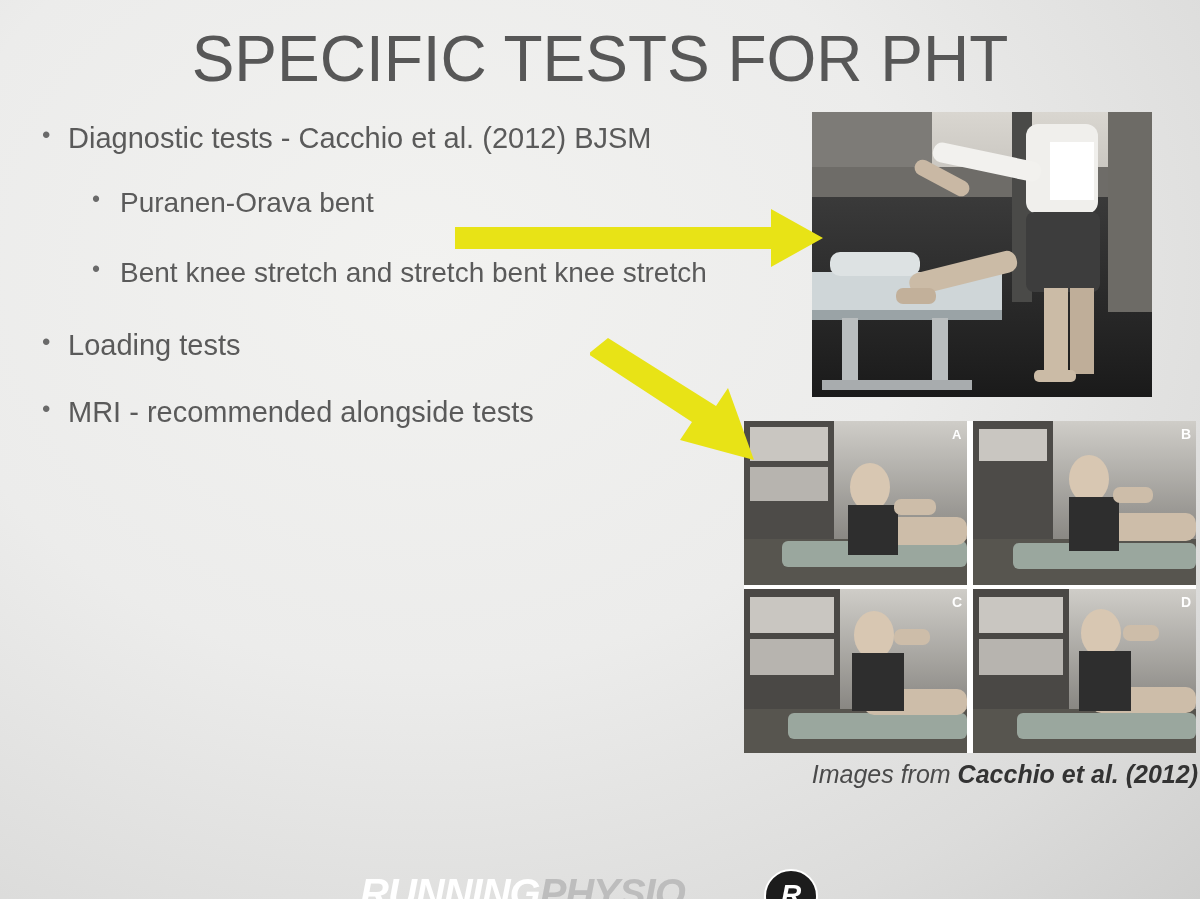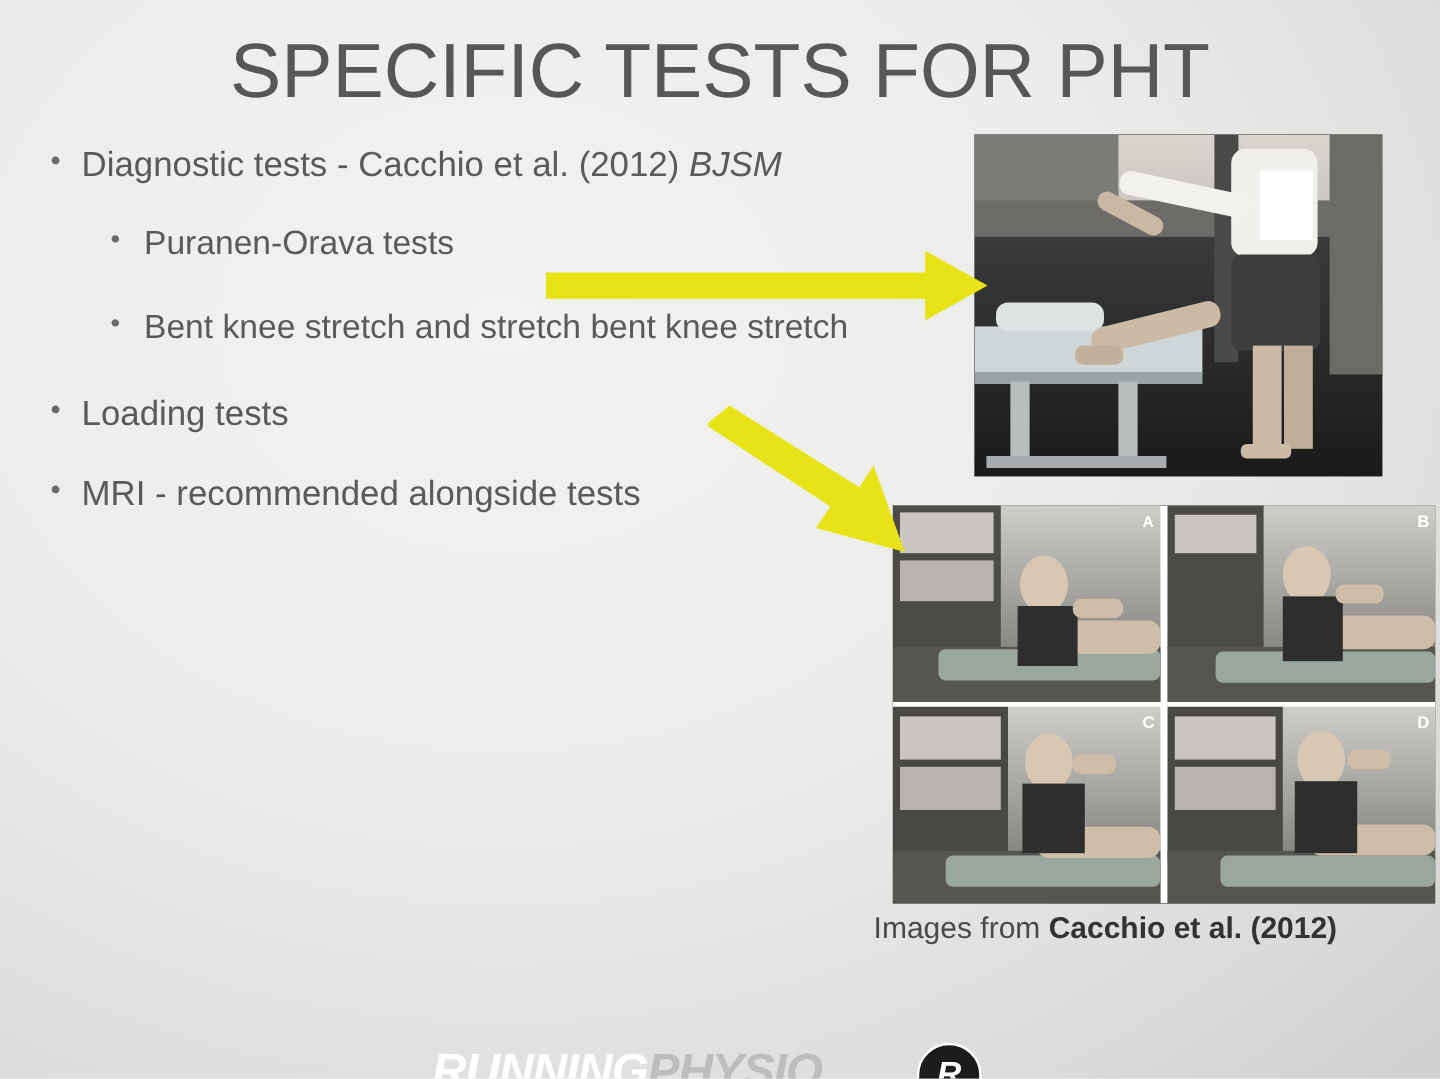--- a/index.html
+++ b/index.html
@@ -64,21 +64,20 @@
   }
   .b2::before {
     content: "\2022";
     position: absolute;
     left: 2px;
     top: 0;
     font-size: 23px;
     color: #6a6a6a;
   }
   .ital {
-    font-style: italic;
   }
   .img-top {
     position: absolute;
     left: 812px;
     top: 112px;
     width: 340px;
     height: 285px;
     background: #2a2a2a;
     overflow: hidden;
   }
@@ -89,23 +88,24 @@
     width: 452px;
     height: 332px;
     background: #1e1e1e;
     overflow: hidden;
   }
   .credit {
     position: absolute;
     left: 728px;
     top: 760px;
     width: 470px;
-    text-align: left;
+    text-align: right;
     font-size: 25px;
     color: #4a4a4a;
+    font-style: italic;
   }
   .credit b {
     font-weight: 700;
     color: #333;
   }
   .arrow {
     position: absolute;
   }
   .logo {
     position: absolute;
@@ -173,21 +173,21 @@
 <div class="slide">
 
   <div class="slide-title">SPECIFIC TESTS FOR PHT</div>
 
   <div class="bullets">
 
     <div class="b1">
       <span>Diagnostic tests - Cacchio et al. (2012) </span><span class="ital">BJSM</span>
     </div>
 
-    <div class="b2">Puranen-Orava tests</div>
+    <div class="b2">Puranen-Orava bent</div>
 
     <div class="b2">Bent knee stretch and stretch bent knee stretch</div>
 
 
     <div class="b1" style="margin-top:34px;">Loading tests</div>
 
 
 
     <div class="b1" style="margin-top:30px;">MRI - recommended alongside tests</div>
 

